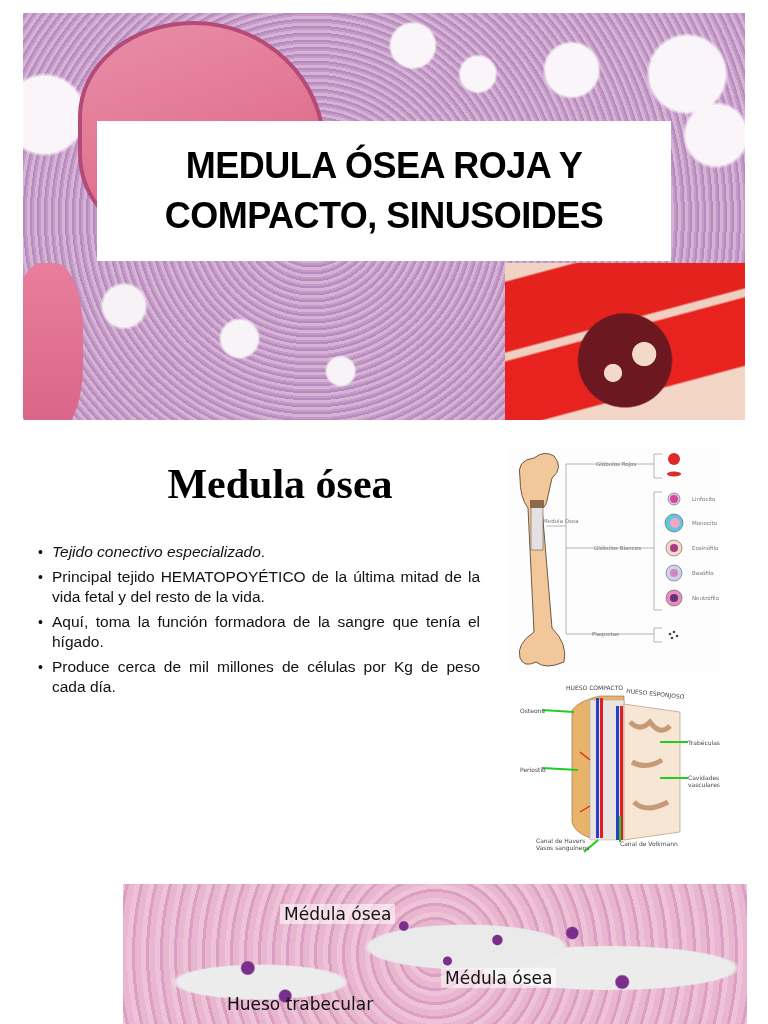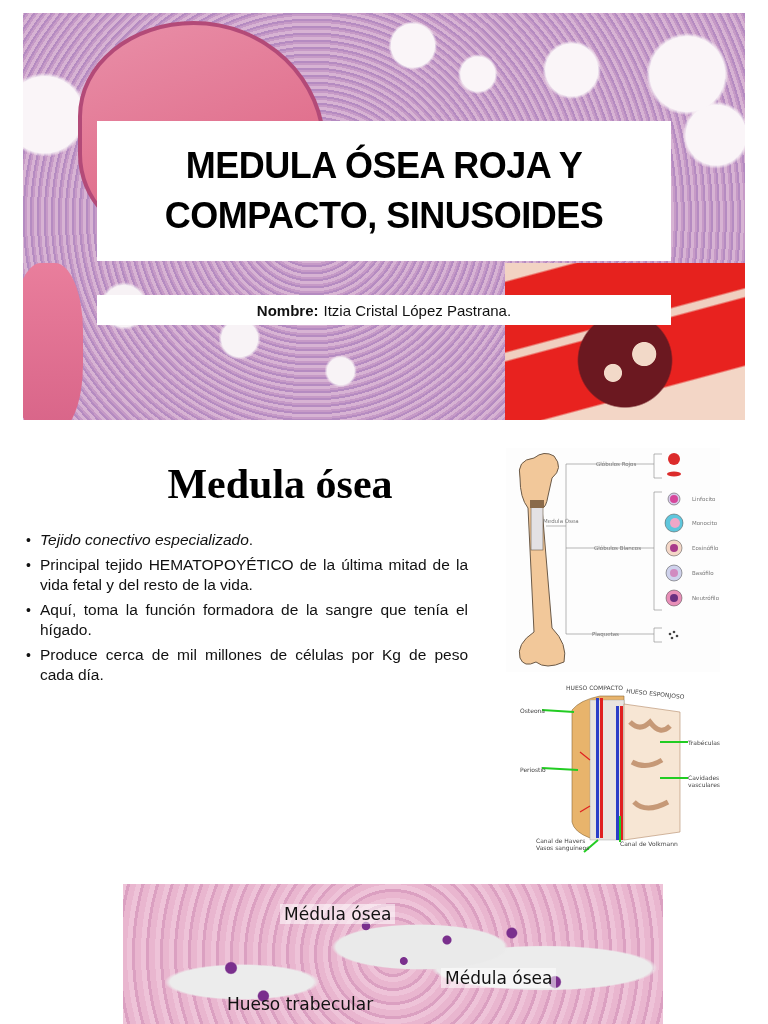--- a/index.html
+++ b/index.html
@@ -33,34 +33,34 @@
     display: flex; flex-direction: column; align-items: center; justify-content: center; }
   .title-line { font-family: Liberation Sans, sans-serif; font-weight: bold; font-size: 36px; line-height: 50px; color: #000; letter-spacing: -0.5px; white-space: nowrap; }
   .name-box { position: absolute; left: 74px; top: 282px; width: 574px; height: 30px; background: #ffffff;
     display: flex; align-items: center; justify-content: center; font-family: "Liberation Sans", sans-serif; font-size: 15px; color: #111; }
   .name-box b { margin-right: 5px; }
 
   
   .slide2 { position: absolute; left: 0; top: 430px; width: 680px; height: 440px; }
   .s2-title { position: absolute; left: 100px; top: 30px; width: 360px; text-align: center;
     font-family: "Liberation Serif", "DejaVu Serif", serif; font-weight: bold; font-size: 42px; color: #000; }
-  .bullets { position: absolute; left: 26px; top: 100px; width: 442px; margin: 0; padding: 0; list-style: none;
+  .bullets { position: absolute; left: 26px; top: 100px; width: 442px; margin: 12px; padding: 0; list-style: none;
     font-family: "Liberation Sans", "DejaVu Sans", sans-serif; font-size: 15.5px; line-height: 20px; color: #111; }
   .bullets li { position: relative; padding-left: 14px; margin-bottom: 5px; text-align: justify; }
   .bullets li::before { content: "•"; position: absolute; left: 0; top: 0; font-size: 14px; }
   .bullets li.gap { margin-top: 28px; }
   .bullets li.gap2 { margin-top: 30px; }
 
   .diagram1 { position: absolute; left: 506px; top: 18px; width: 214px; height: 224px; background: #fdfdfd; }
   .diagram2 { position: absolute; left: 520px; top: 252px; width: 200px; height: 176px; background: #ffffff; }
   .lbl { position: absolute; font-size: 5.5px; color: #777; font-family: "DejaVu Sans", sans-serif; white-space: nowrap; }
   .lbl2 { position: absolute; font-size: 6px; color: #444; font-family: "DejaVu Sans", sans-serif; white-space: nowrap; line-height: 7px; }
 
   
-  .slide3 { position: absolute; left: 123px; top: 884px; width: 540px; height: 140px; overflow: hidden;
+  .slide3 { position: absolute; left: 123px; top: 884px; width: 624px; height: 140px; overflow: hidden;
     background:
       radial-gradient(ellipse at 55% 45%, #eaeaea 0 20%, transparent 21%),
       radial-gradient(ellipse at 78% 60%, #ececec 0 18%, transparent 19%),
       radial-gradient(ellipse at 22% 70%, #ececec 0 12%, transparent 13%),
       repeating-radial-gradient(circle at 50% 50%, #e9b6cf 0 6px, #dba0c1 6px 9px, #eec3d8 9px 14px); }
   .cells { position: absolute; inset: 0;
     background:
       radial-gradient(circle at 45% 30%, #7a2f8d 0 1.2%, transparent 1.5%),
       radial-gradient(circle at 52% 55%, #7a2f8d 0 1.2%, transparent 1.5%),
       radial-gradient(circle at 60% 40%, #7a2f8d 0 1.2%, transparent 1.5%),
@@ -74,24 +74,20 @@
 </head>
 <body>
 
 <section class="slide1">
   <div class="bone-left"></div>
   <div class="bone-left-lower"></div>
   <div class="red-tissue"></div>
   <div class="title-box">
     <div class="title-line">MEDULA ÓSEA ROJA Y</div>
     <div class="title-line">COMPACTO, SINUSOIDES</div>
-  </div>
-  <div class="name-box">
-    <b>Nombre:</b>
-    <span>Itzia Cristal López Pastrana.</span>
   </div>
 </section>
 
 <section class="slide2">
   <div class="s2-title">Medula ósea</div>
 
   <ul class="bullets">
     <li><i>Tejido conectivo especializado</i><span>.</span></li>
     <li><span>Principal tejido HEMATOPOYÉTICO de la última mitad de la vida fetal y del resto de la vida.</span></li>
     <li><span>Aquí, toma la función formadora de la sangre que tenía el hígado.</span></li>

